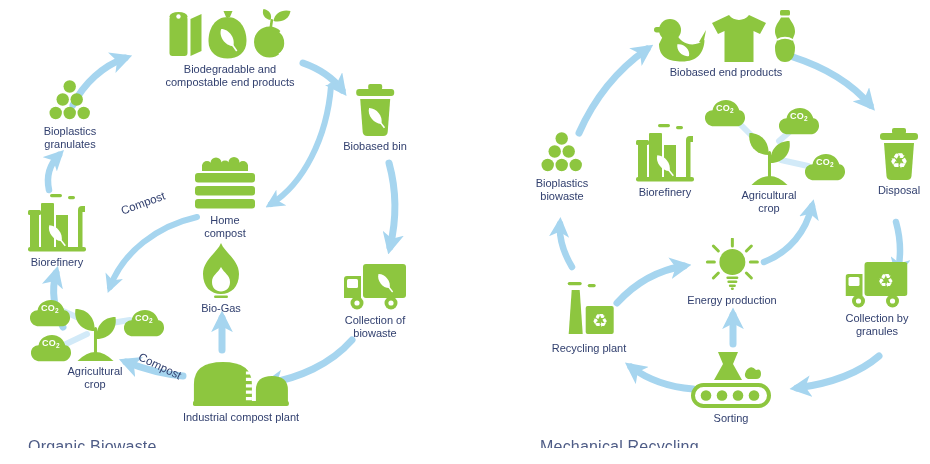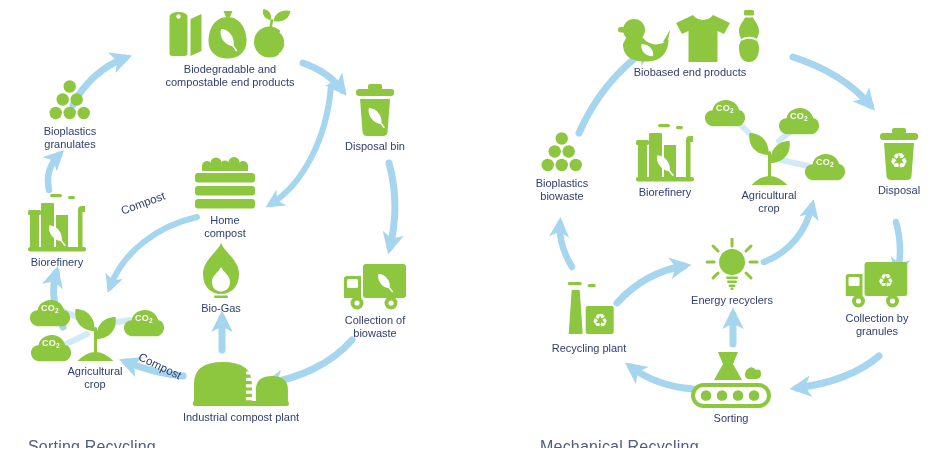--- a/index.html
+++ b/index.html
@@ -122,21 +122,21 @@
     <svg class="icon" width="44" height="52" viewBox="0 0 44 52">
       <rect x="15" y="0" width="14" height="6" rx="2"></rect>
         <rect x="3" y="5" width="38" height="7" rx="3"></rect>
       <path d="M7,15 H37 L34.5,48 Q34,52 30,52 H14 Q10,52 9.5,48 Z"></path>
       <g transform="rotate(-38 22 32)">
           <path d="M22,22 C28,26.5 28,37.5 22,42 C16,37.5 16,26.5 22,22 Z" fill="#fff"></path>
           <rect x="21.3" y="40" width="1.5" height="7" fill="#fff"></rect>
         </g>
     </svg>
     <div class="lbl">
-      <span>Disposal bin</span>
+      <span>Biobased bin</span>
     </div>
   </div>
 
   <div class="node" style="left:57px;top:194px">
     <svg class="icon" width="62" height="58" viewBox="0 0 62 58">
       <rect x="24" y="0" width="12" height="3.2" rx="1.6"></rect>
         <rect x="42" y="2" width="7" height="3.2" rx="1.6"></rect>
       <rect x="2" y="16" width="13" height="5" rx="1.5"></rect>
         <rect x="4" y="20" width="9" height="36"></rect>
       <rect x="15" y="9" width="13" height="47" rx="1"></rect>
@@ -242,23 +242,23 @@
   <div class="co2" style="left:144px;top:323px">
     <svg class="icon" width="42" height="30" viewBox="0 0 44 30">
       <path d="M11,29 C4,29 1,24 1,20 C1,15 5,12 9,12 C10,6 16,1.5 23,1.5 C30,1.5 35,6 37,12 C41,12 43,16 43,20 C43,25 39,29 34,29 Z"></path>
     </svg>
     <div class="txt"><span>CO</span><span class="sub">2</span></div>
   </div>
 
   <div class="rot-label" style="left:143px;top:203px;transform:translate(-50%,-50%) rotate(-20deg)">Compost</div>
   <div class="rot-label" style="left:160px;top:366px;transform:translate(-50%,-50%) rotate(26deg)">Compost</div>
 
-  <div class="cycle-title" style="left:28px;top:438px">Sorting Recycling</div>
-
-  <div class="node" style="left:690px;top:10px">
+  <div class="cycle-title" style="left:28px;top:438px">Organic Biowaste</div>
+
+  <div class="node" style="left:726px;top:10px">
     <div class="icon-row">
       <svg class="icon" width="52" height="45" viewBox="0 0 52 45">
         <circle cx="16" cy="13" r="11"></circle>
         <rect x="0" y="10" width="8" height="5.5" rx="2.7"></rect>
         <path d="M5,27 C5,41 16,44.5 28,44.5 C43,44.5 50,36 50.5,23 C45,27 39,28.5 33,26.5 C26,24 23,19 22,15 L10,17 Z"></path>
         <path d="M45,25 L52,13 L49.5,26 Z"></path>
         <g transform="rotate(-45 29 33)">
             <path d="M29,25 C34.5,29 34.5,38 29,41.5 C23.5,38 23.5,29 29,25 Z" fill="#fff"></path>
           </g>
       </svg>
@@ -392,21 +392,21 @@
         <line x1="43" y1="35" x2="48" y2="40"></line>
           <line x1="15" y1="35" x2="10" y2="40"></line>
       </g>
       <circle cx="29" cy="24" r="13"></circle>
       <rect x="23" y="38.5" width="12" height="2.6" rx="1.3"></rect>
         <rect x="24" y="42.5" width="10" height="2.6" rx="1.3"></rect>
         <rect x="25.5" y="46.5" width="7" height="2.6" rx="1.3"></rect>
         <rect x="27.5" y="49.5" width="3" height="2.4" rx="1.2"></rect>
     </svg>
     <div class="lbl">
-      <span>Energy recyclers</span>
+      <span>Energy production</span>
     </div>
   </div>
 
   <div class="co2" style="left:725px;top:113px">
     <svg class="icon" width="42" height="30" viewBox="0 0 44 30">
       <path d="M11,29 C4,29 1,24 1,20 C1,15 5,12 9,12 C10,6 16,1.5 23,1.5 C30,1.5 35,6 37,12 C41,12 43,16 43,20 C43,25 39,29 34,29 Z"></path>
     </svg>
     <div class="txt"><span>CO</span><span class="sub">2</span></div>
   </div>
   <div class="co2" style="left:799px;top:121px">

